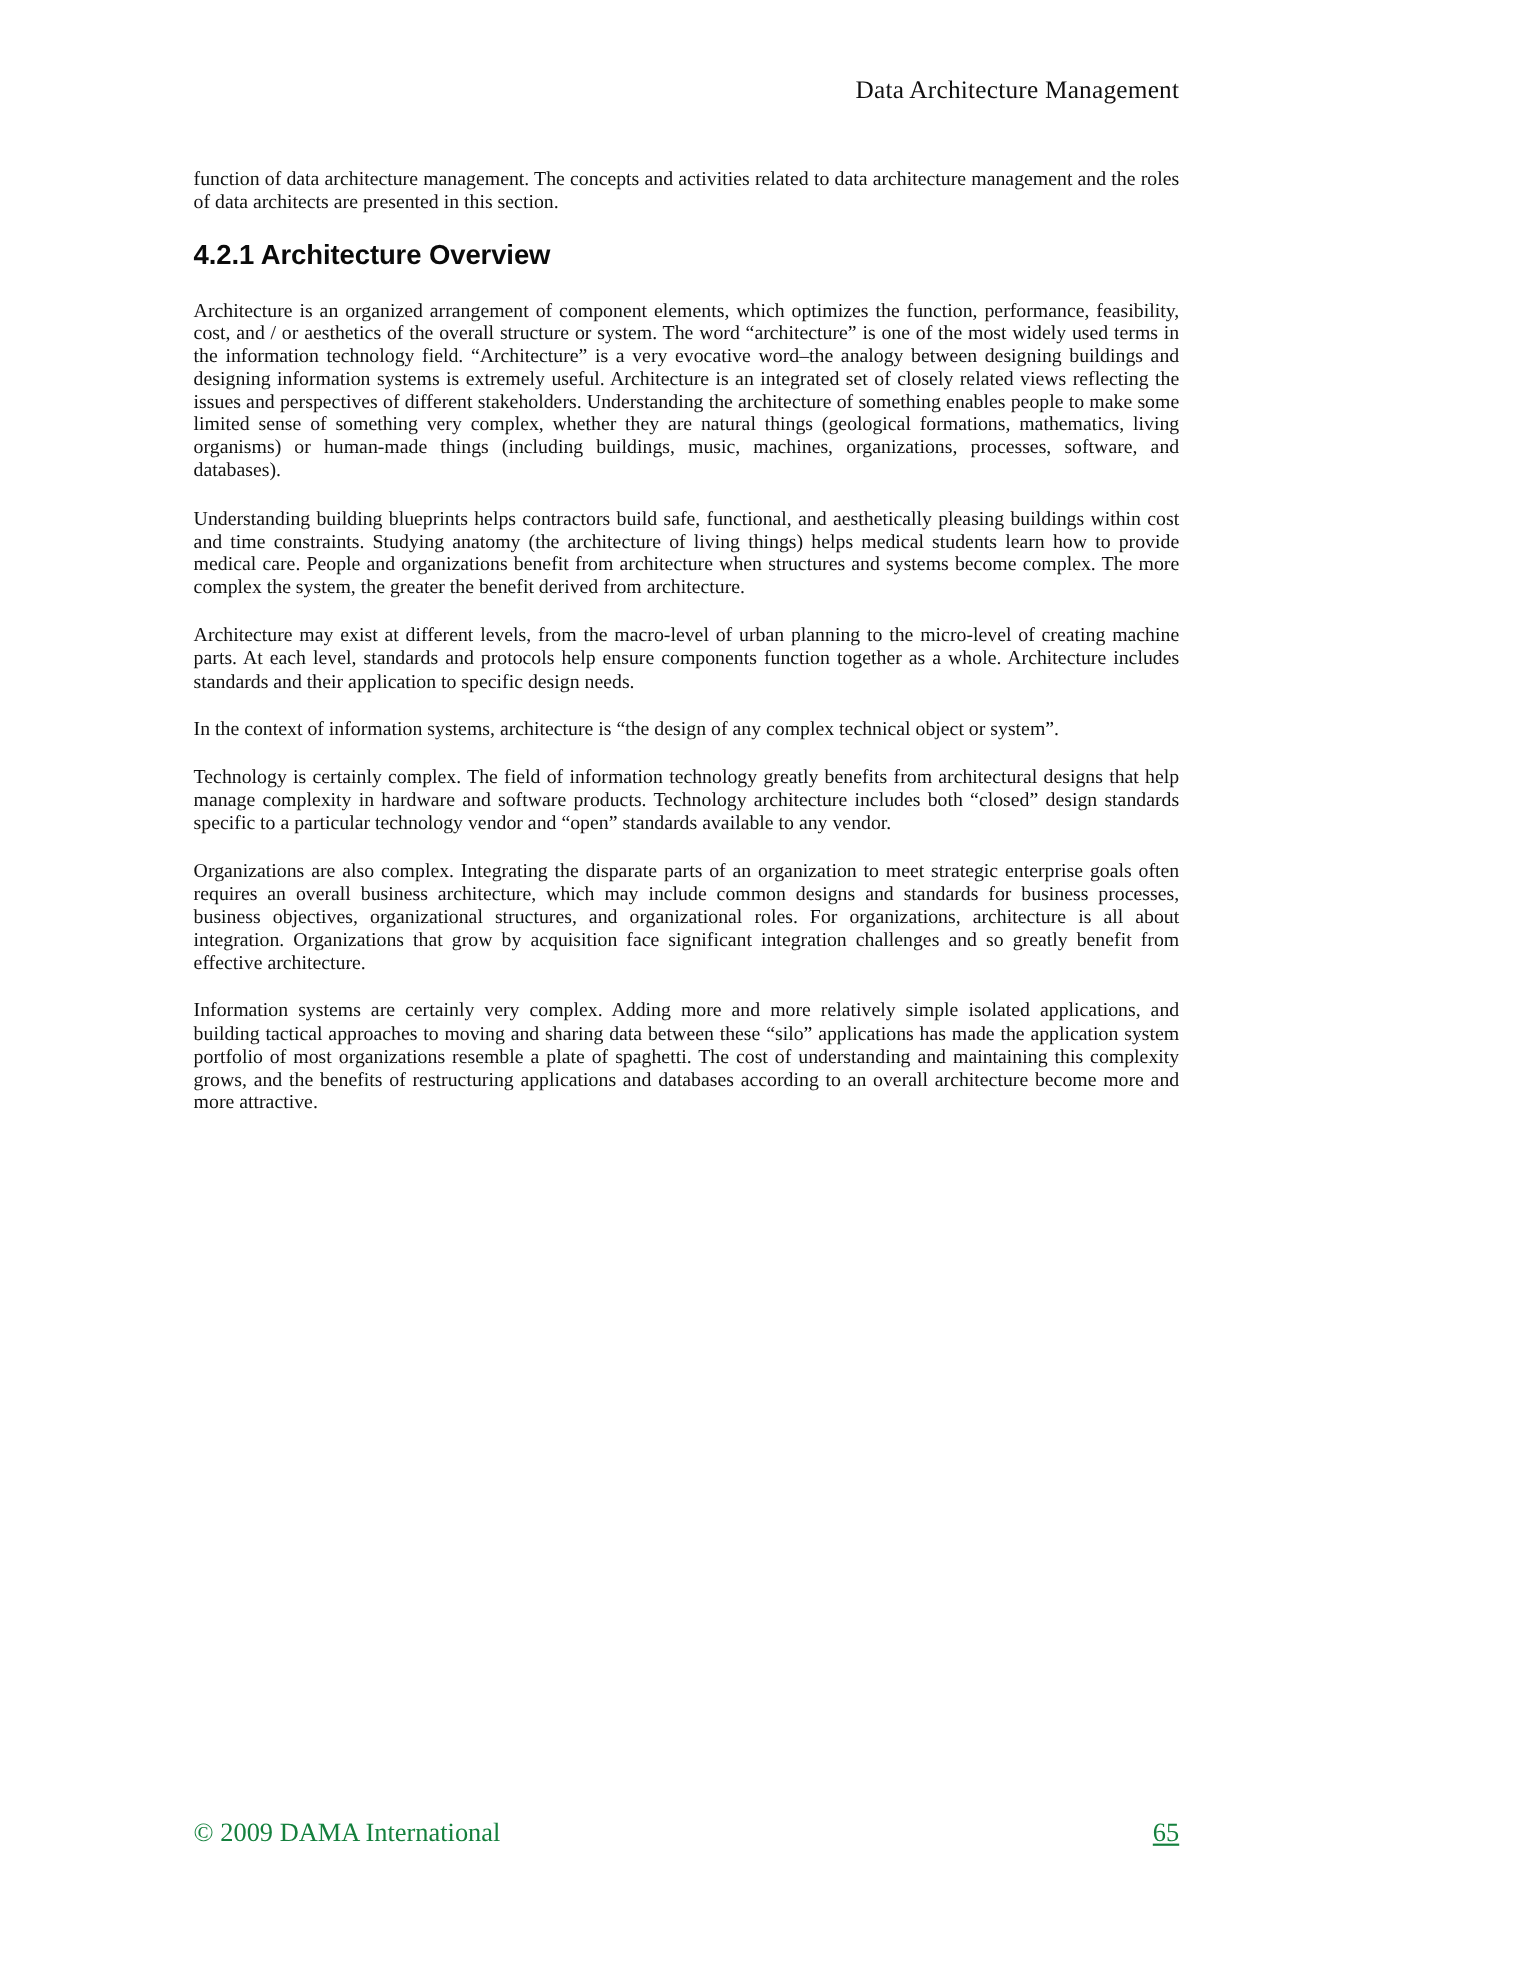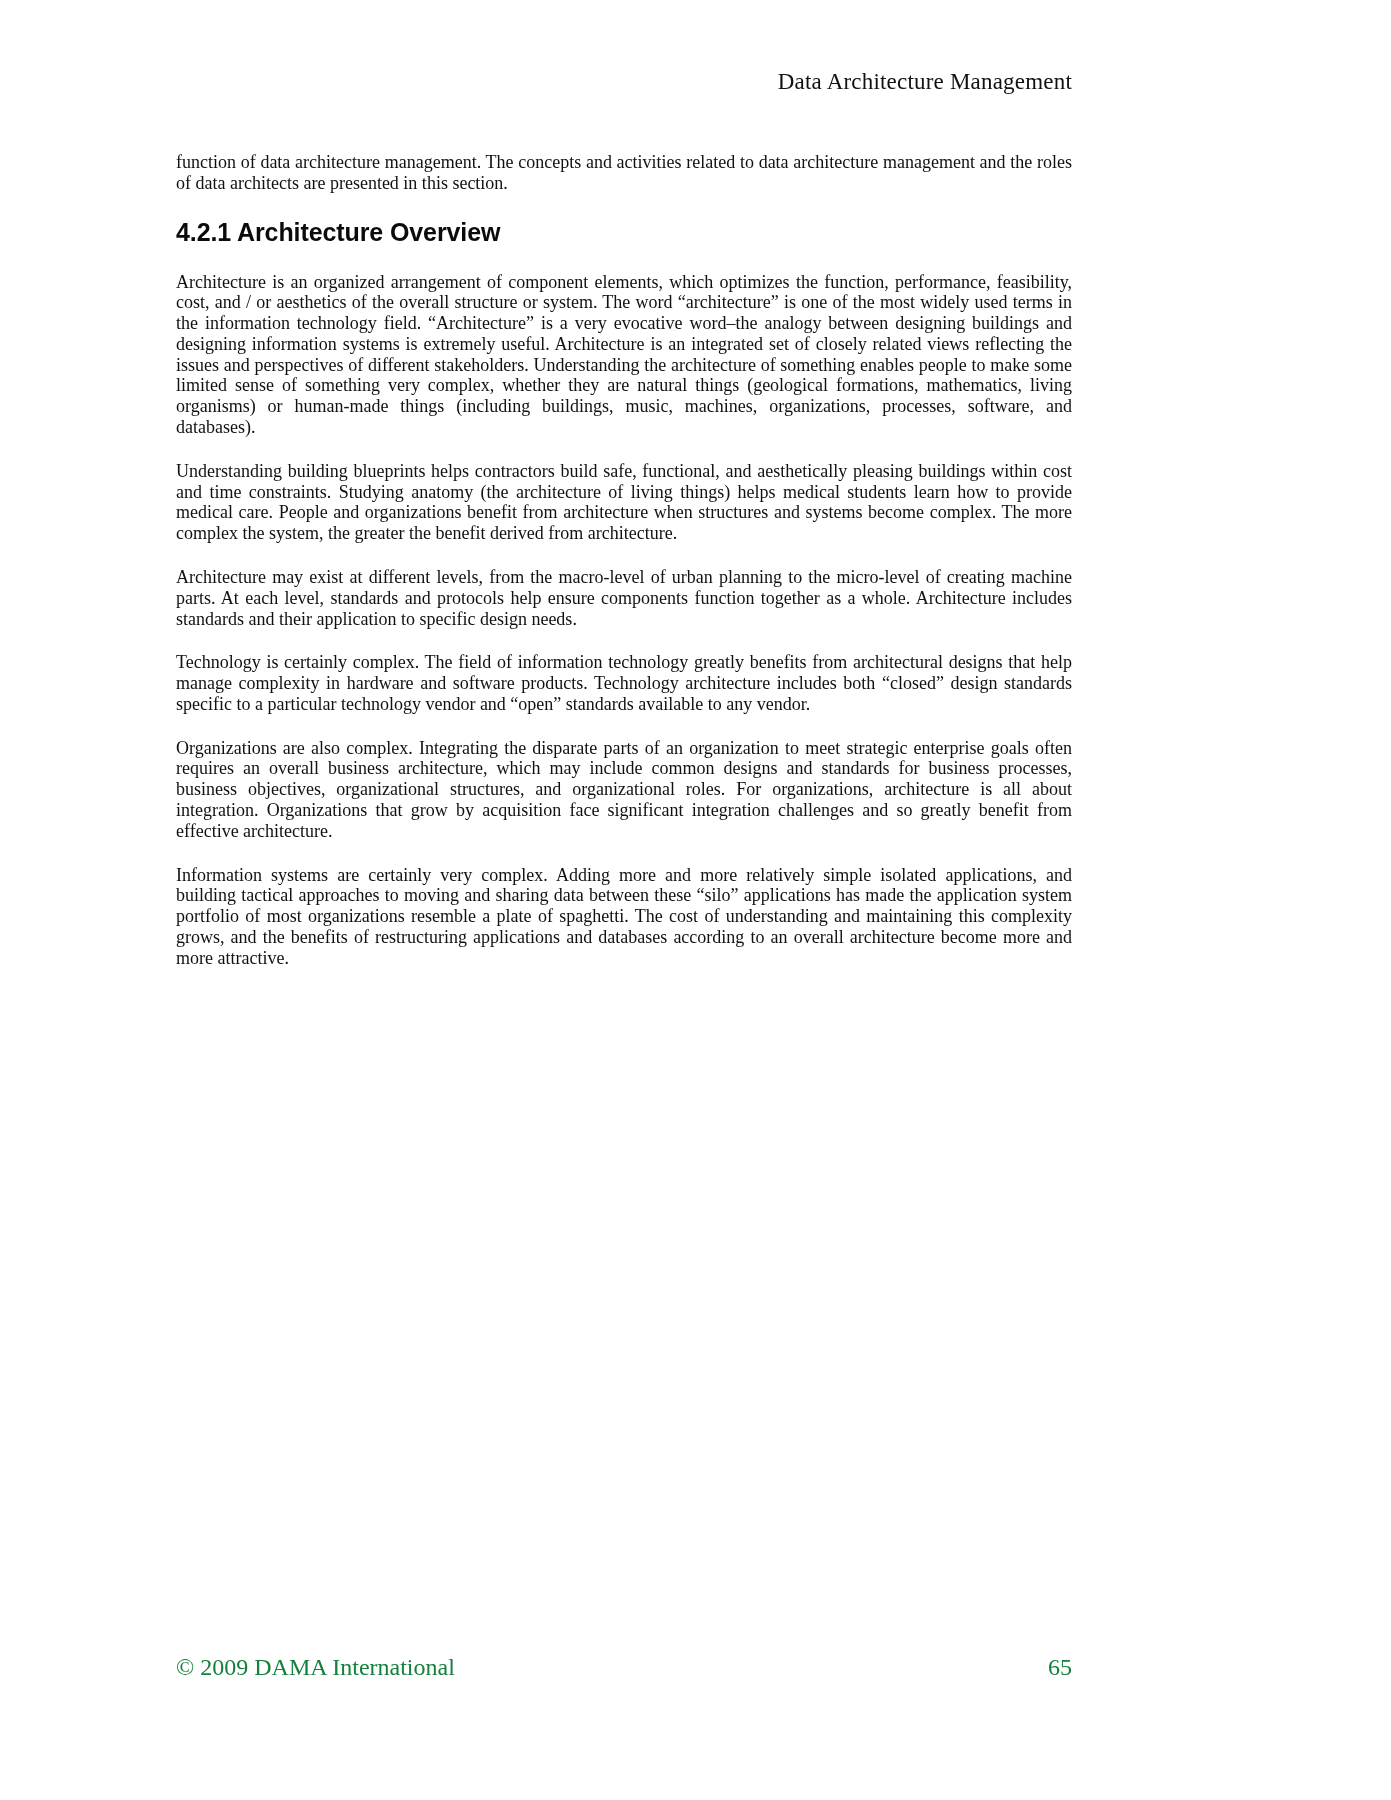--- a/index.html
+++ b/index.html
@@ -71,41 +71,42 @@
     top: 1653px;
     display: flex;
     justify-content: space-between;
     align-items: baseline;
     font-family: "Liberation Serif", "DejaVu Serif", serif;
     font-size: 24px;
     line-height: 1.2;
     color: #15803d;
   }
   .footer .copyright { white-space: nowrap; }
-  .footer .page-number { white-space: nowrap; }
+  .footer .page-number { white-space: nowrap; text-decoration: underline; }
 </style>
 </head>
 <body>
 
 <div class="page">
 
   <div class="running-header">Data Architecture Management</div>
 
   <div class="content">
 
     <p class="body-par">function of data architecture management.  The concepts and activities related to data architecture management and the roles of data architects are presented in this section.</p>
 
     <h3 class="section-heading">4.2.1 Architecture Overview</h3>
 
     <p class="body-par">Architecture is an organized arrangement of component elements, which optimizes the function, performance, feasibility, cost, and / or aesthetics of the overall structure or system. The word “architecture” is one of the most widely used terms in the information technology field. “Architecture” is a very evocative word–the analogy between designing buildings and designing information systems is extremely useful. Architecture is an integrated set of closely related views reflecting the issues and perspectives of different stakeholders. Understanding the architecture of something enables people to make some limited sense of something very complex, whether they are natural things (geological formations, mathematics, living organisms) or human-made things (including buildings, music, machines, organizations, processes, software, and databases).</p>
 
     <p class="body-par">Understanding building blueprints helps contractors build safe, functional, and aesthetically pleasing buildings within cost and time constraints. Studying anatomy (the architecture of living things) helps medical students learn how to provide medical care. People and organizations benefit from architecture when structures and systems become complex. The more complex the system, the greater the benefit derived from architecture.</p>
 
     <p class="body-par">Architecture may exist at different levels, from the macro-level of urban planning to the micro-level of creating machine parts. At each level, standards and protocols help ensure components function together as a whole. Architecture includes standards and their application to specific design needs.</p>
 
+    <p class="body-par">In the context of information systems, architecture is “the design of any complex technical object or system”.</p>
 
     <p class="body-par">Technology is certainly complex. The field of information technology greatly benefits from architectural designs that help manage complexity in hardware and software products. Technology architecture includes both “closed” design standards specific to a particular technology vendor and “open” standards available to any vendor.</p>
 
     <p class="body-par">Organizations are also complex. Integrating the disparate parts of an organization to meet strategic enterprise goals often requires an overall business architecture, which may include common designs and standards for business processes, business objectives, organizational structures, and organizational roles. For organizations, architecture is all about integration. Organizations that grow by acquisition face significant integration challenges and so greatly benefit from effective architecture.</p>
 
     <p class="body-par">Information systems are certainly very complex. Adding more and more relatively simple isolated applications, and building tactical approaches to moving and sharing data between these “silo” applications has made the application system portfolio of most organizations resemble a plate of spaghetti. The cost of understanding and maintaining this complexity grows, and the benefits of restructuring applications and databases according to an overall architecture become more and more attractive.</p>
 
   </div>
 
   <div class="footer">

